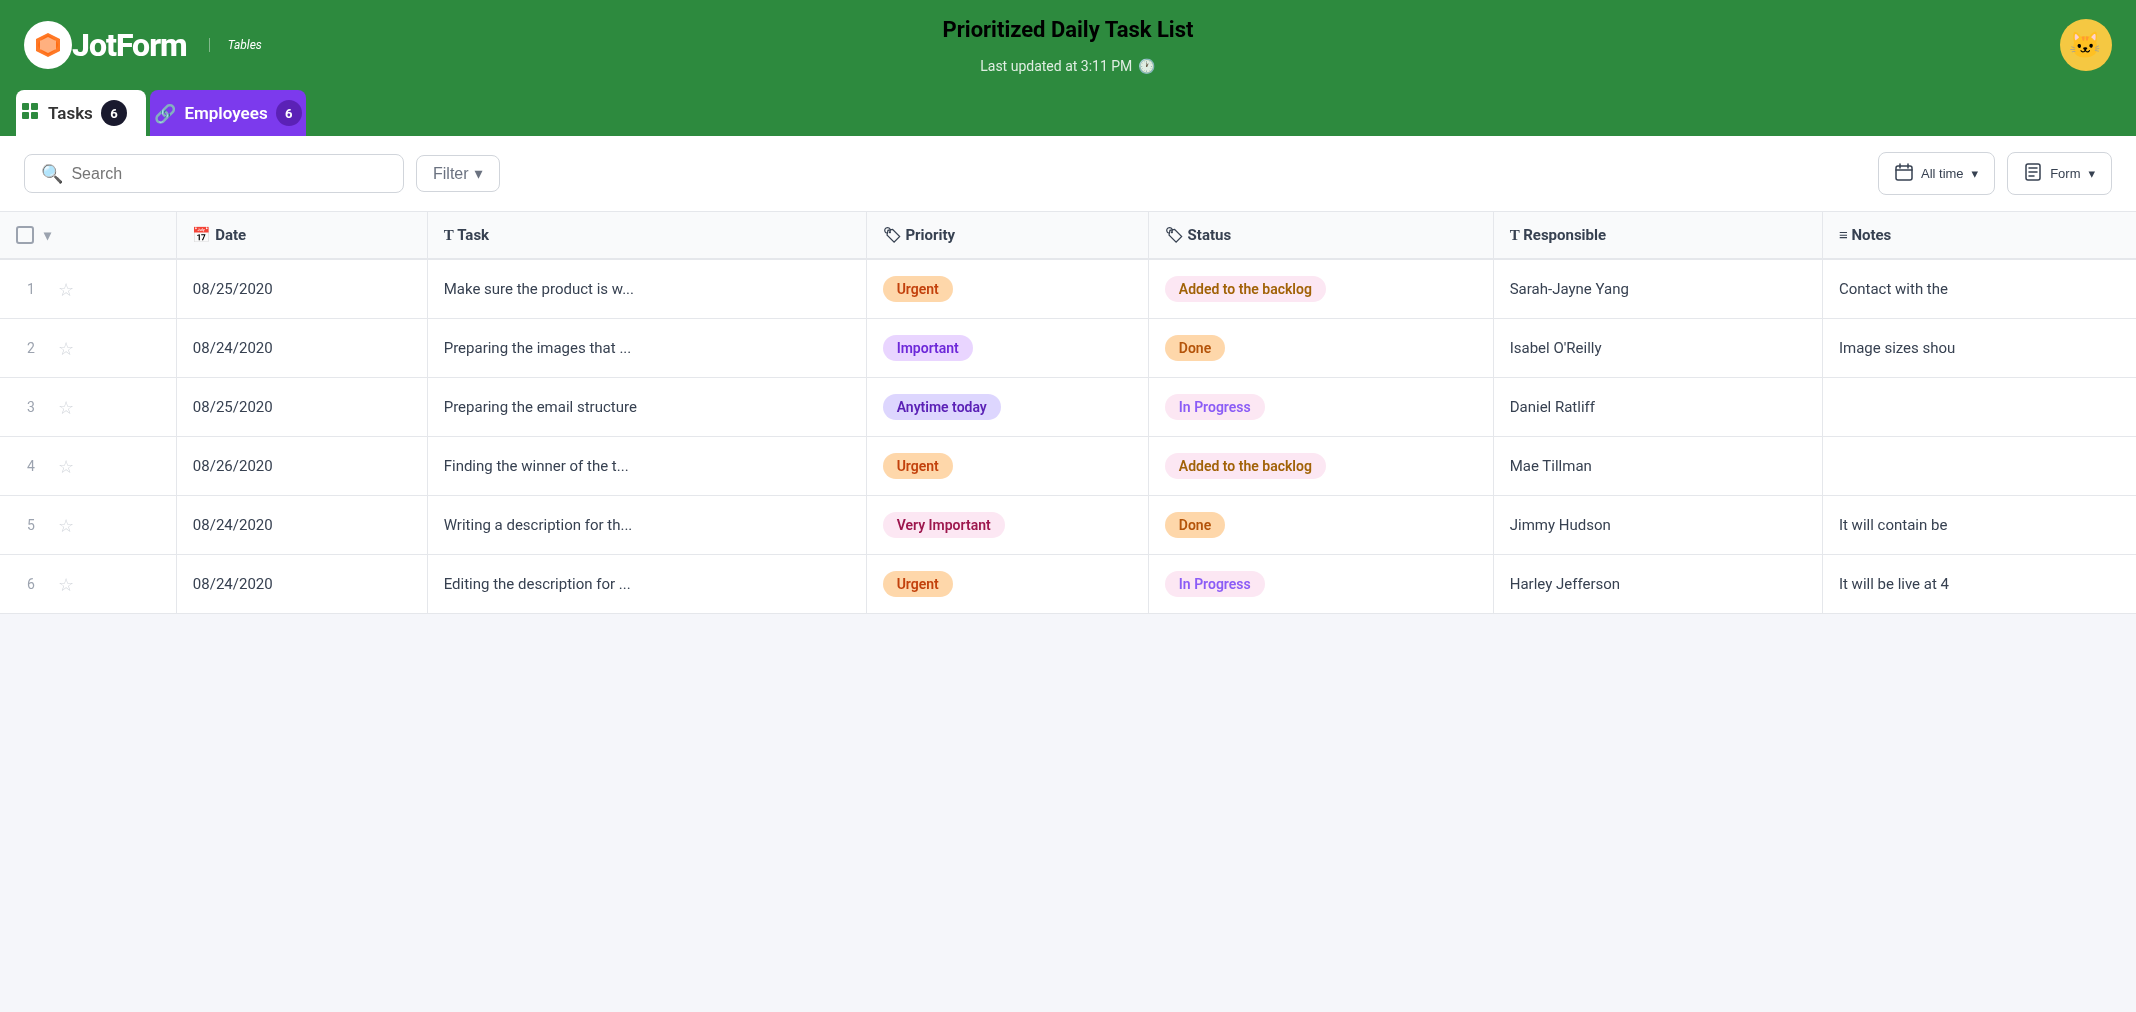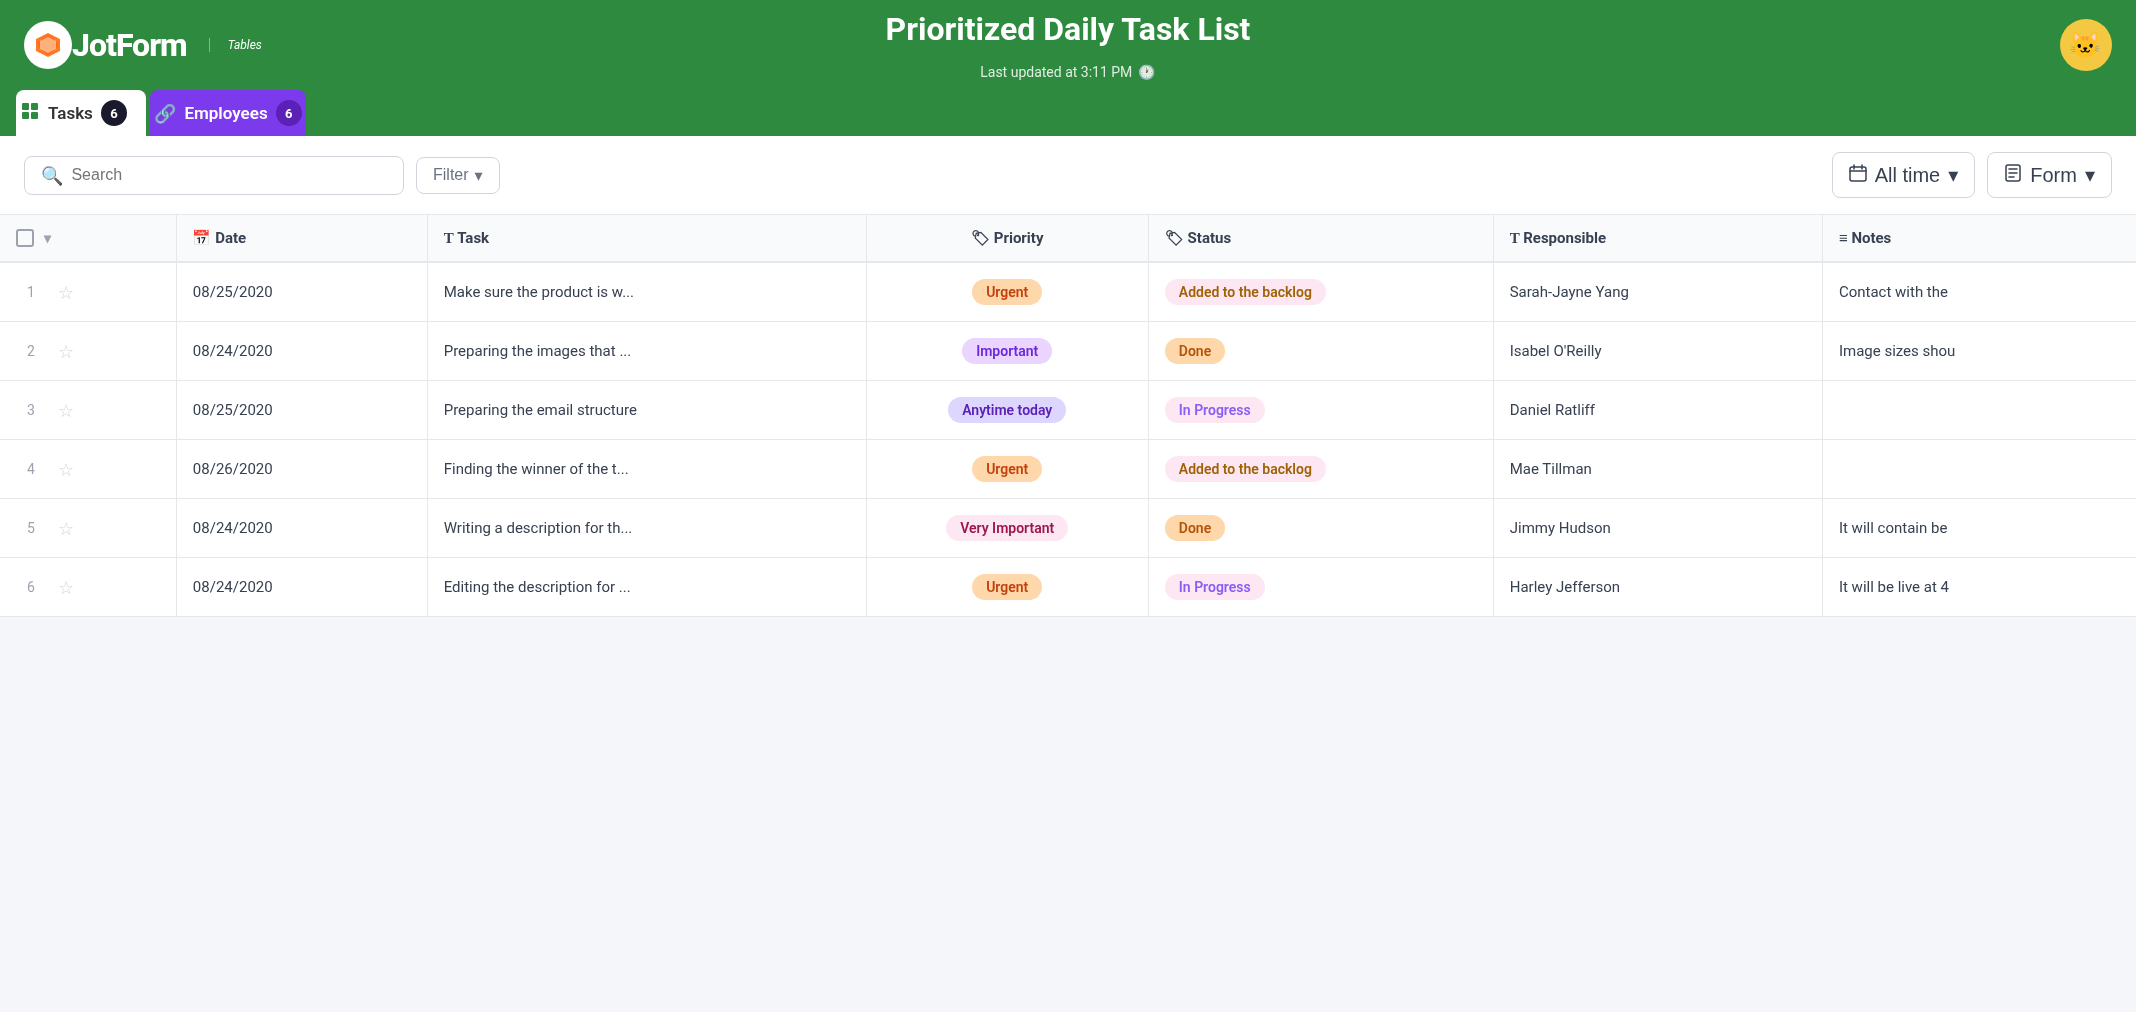--- a/index.html
+++ b/index.html
@@ -49,22 +49,22 @@
       margin-left: 4px;
       font-style: italic;
     }
     .header-center {
       text-align: center;
       position: absolute;
       left: 50%;
       transform: translateX(-50%);
     }
     .page-title {
-      color: #ffffff;
-      font-size: 32px;
+      color: #000000;
+      font-size: 22px;
       font-weight: 700;
     }
     .page-subtitle {
       color: rgba(255,255,255,0.85);
       font-size: 14px;
       margin-top: 16px;
       display: flex;
       align-items: center;
       justify-content: center;
       gap: 6px;
@@ -179,21 +179,21 @@
     }
     .dropdown-btn {
       display: flex;
       align-items: center;
       gap: 8px;
       border: 1.5px solid #d1d5db;
       border-radius: 8px;
       padding: 10px 16px;
       background: white;
       cursor: pointer;
-      font-size: 20px;
+      font-size: 13px;
       color: #374151;
       font-weight: 500;
     }
 
     
     .table-container {
       background: white;
       overflow-x: auto;
     }
     table {
@@ -293,21 +293,21 @@
       color: #b45309;
     }
     .badge-in-progress {
       background: #fce7f3;
       color: #8b5cf6;
     }
 
     .col-checkbox { width: 90px; }
     .col-date { width: 160px; }
     .col-task { width: 280px; }
-    .col-priority { width: 180px; text-align: center; }
+    .col-priority { width: 180px; }
     .col-status { width: 220px; }
     .col-responsible { width: 210px; }
     .col-notes { width: 200px; }
   </style>
 </head>
 <body>
 
 <header class="header">
   <div class="header-left">
     <div class="logo-area">

